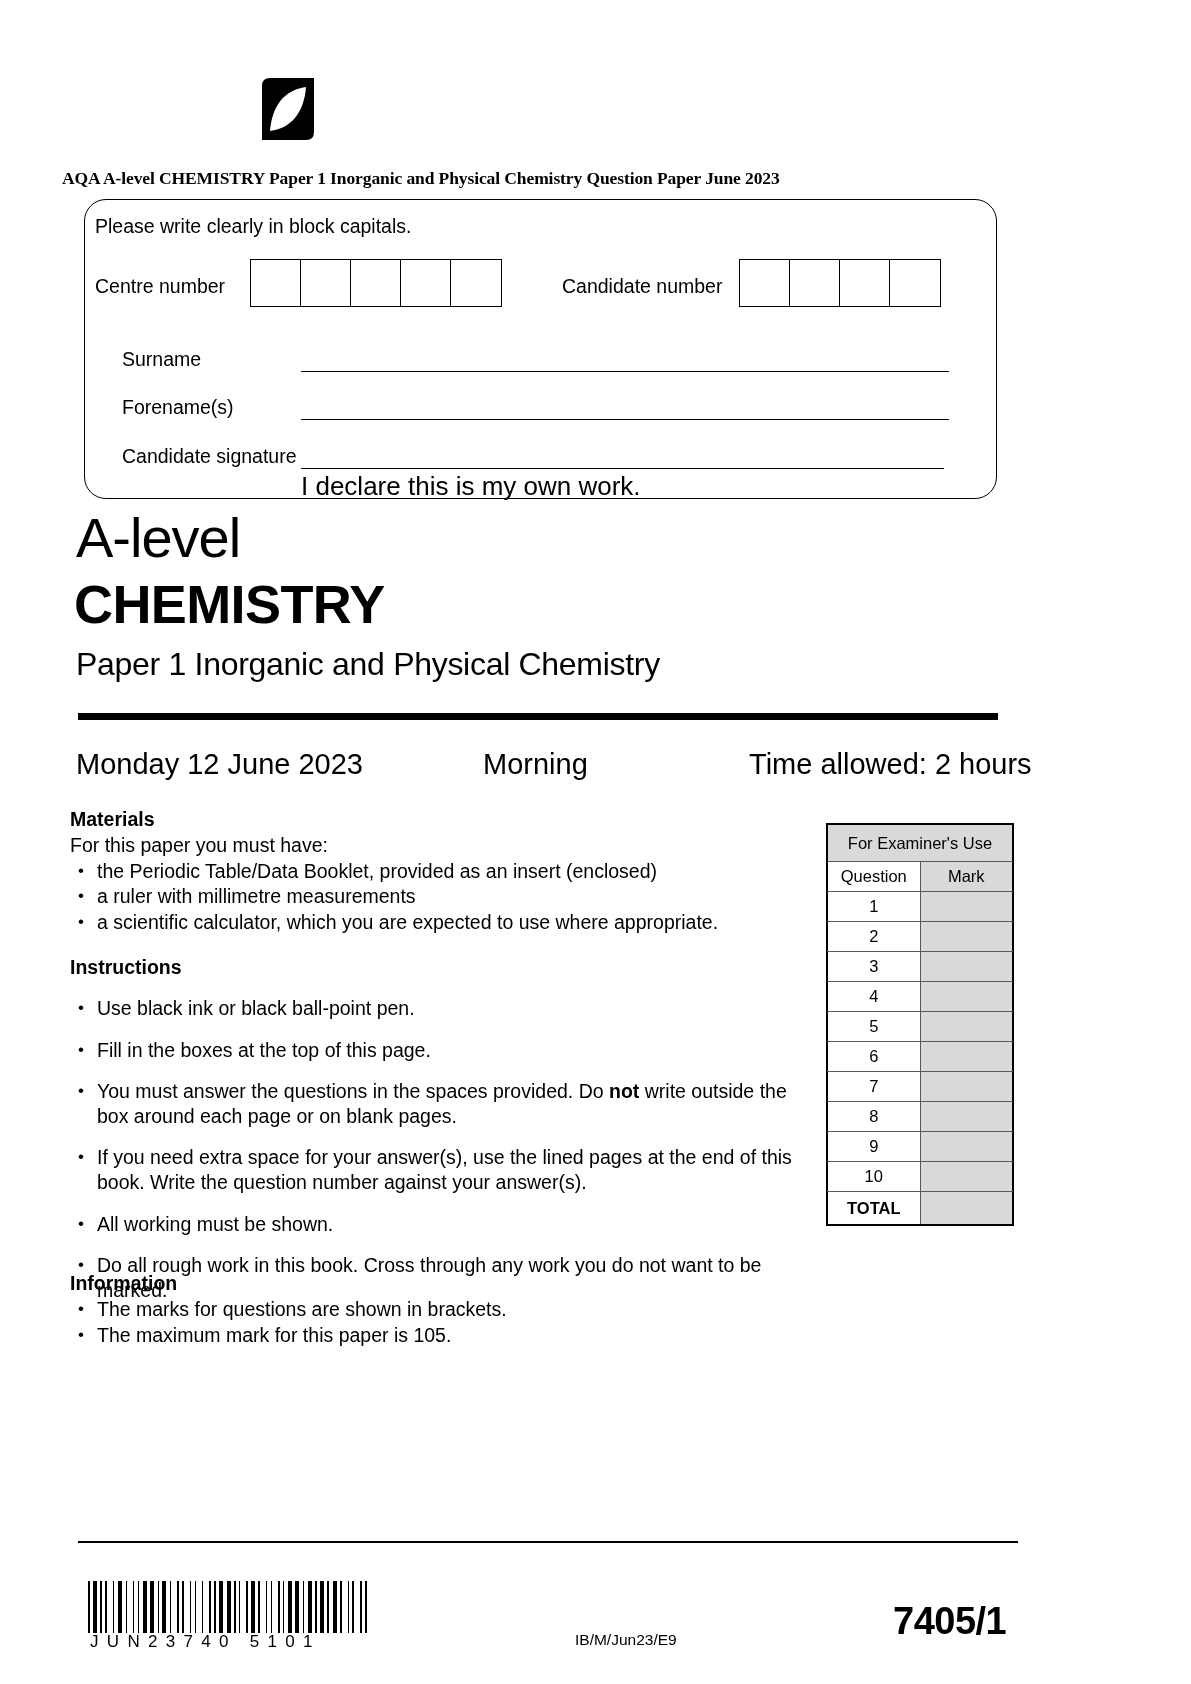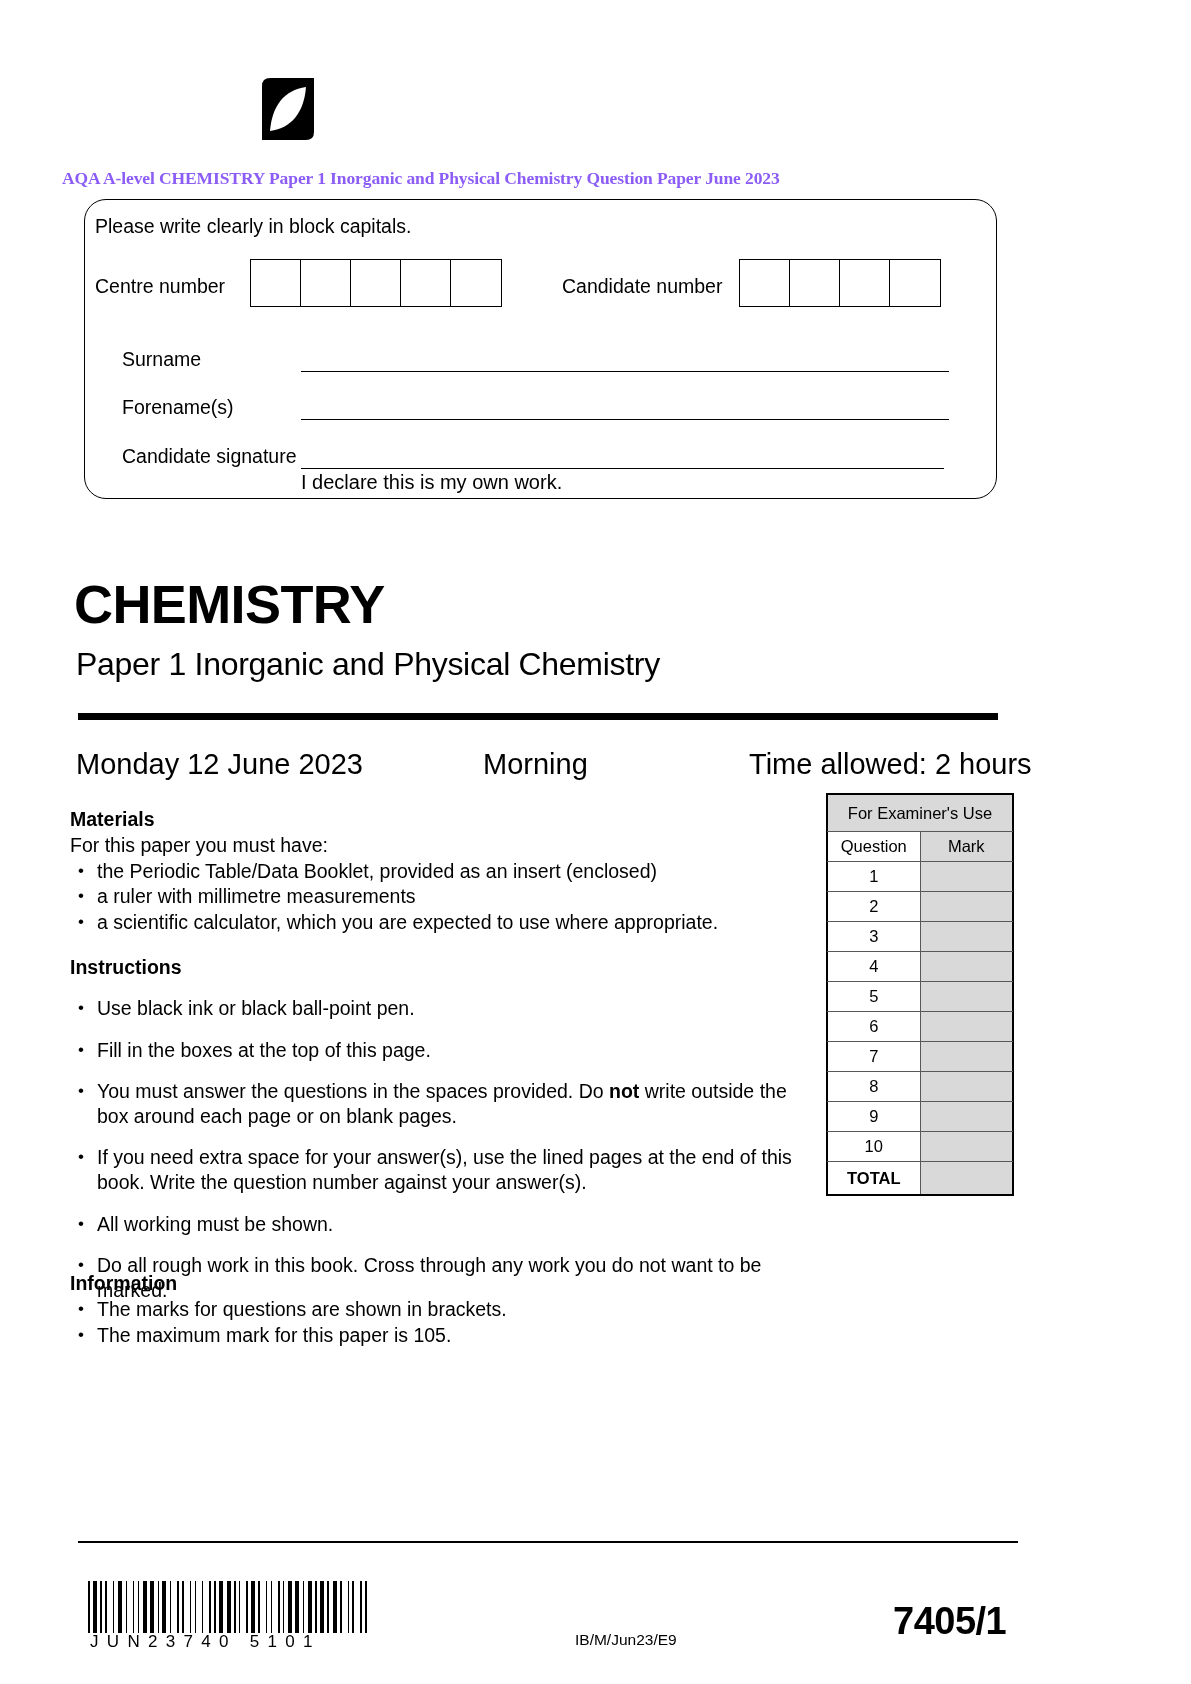--- a/index.html
+++ b/index.html
@@ -47,21 +47,21 @@
   }
 
   
   .red-title {
     position: absolute;
     left: 62px;
     top: 168px;
     font-family: "Liberation Serif", serif;
     font-size: 17.5px;
     font-weight: bold;
-    color: #8b5cf6;
+    color: #000000;
     white-space: nowrap;
     letter-spacing: -0.1px;
   }
 
   
   .details-box {
     position: absolute;
     left: 84px;
     top: 199px;
     width: 913px;
@@ -130,21 +130,21 @@
     height: 0;
   }
   #row-surname  { top: 148px; }
   #row-forename { top: 196px; }
   #row-signature{ top: 245px; }
   #row-signature .fline { width: 643px; }
   .declare {
     position: absolute;
     left: 216px;
     top: 271px;
-    font-size: 20px;
+    font-size: 26px;
   }
 
   
   .t-alevel {
     position: absolute;
     left: 76px;
     top: 508px;
     font-size: 56px;
     font-weight: 300;
     letter-spacing: -1px;
@@ -220,21 +220,21 @@
   }
   #sec-materials    { top: 807px; }
   #sec-instructions { top: 955px; }
   #sec-information  { top: 1251px; margin-top: 20px; }
   #sec-instructions ul li { line-height: 25.2px; margin-top: 16px; }
 
   
   .ex-table {
     position: absolute;
     left: 826px;
-    top: 793px;
+    top: 823px;
     width: 188px;
     border: 1.6px solid #000;
     border-collapse: collapse;
     box-sizing: border-box;
   }
   .ex-table table {
     border-collapse: collapse;
     width: 100%;
     font-size: 16.5px;
   }
@@ -374,20 +374,21 @@
         <span class="fline"></span>
       </div>
       <div class="field-row" id="row-signature">
         <span class="fname">Candidate signature</span>
         <span class="fline"></span>
       </div>
       <div class="declare">I declare this is my own work.</div>
     </div>
   </div>
 
+  <div class="t-alevel">A-level</div>
   <div class="t-subject">CHEMISTRY</div>
   <div class="t-paper">Paper 1  Inorganic and Physical Chemistry</div>
   <div class="rule-thick"></div>
 
   <div class="daterow">
     <span class="d-date">Monday 12 June 2023</span>
     <span class="d-session">Morning</span>
     <span class="d-time">Time allowed: 2 hours</span>
   </div>
 

